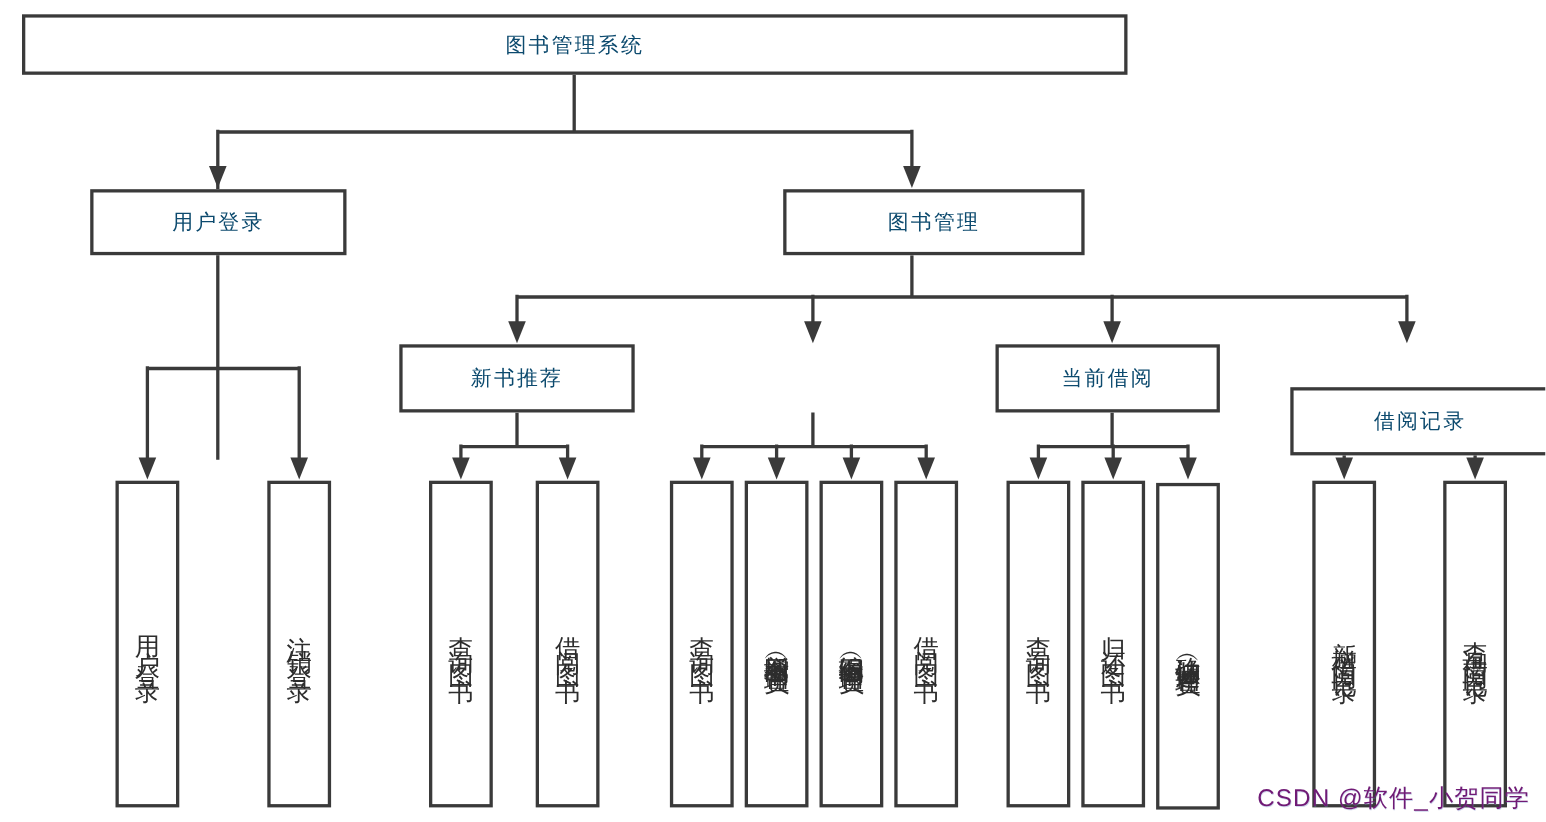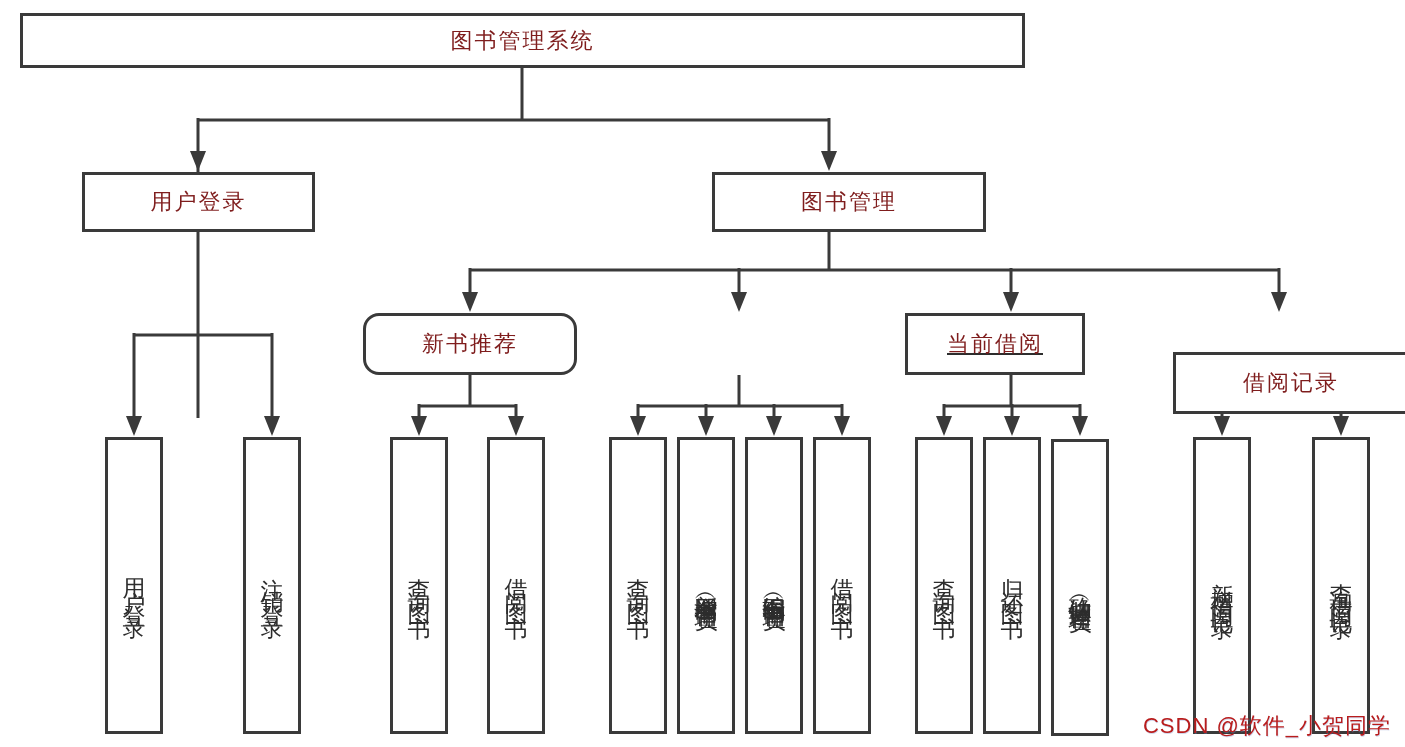--- a/index.html
+++ b/index.html
@@ -22,42 +22,42 @@
     background: #ffffff;
     border: 3px solid #3a3a3a;
     box-sizing: border-box;
     display: flex;
     align-items: center;
     justify-content: center;
     z-index: 2;
     color: #2d2d2d;
   }
   .hlabel {
-    font-size: 22px;
+    font-size: 19px;
     letter-spacing: 2px;
     white-space: nowrap;
-    color: #7f1d1d;
+    color: #0c4a6e;
   }
   .vlabel {
     writing-mode: vertical-rl;
     text-orientation: mixed;
     font-size: 23px;
     color: #2d2d2d;
     line-height: 1;
     white-space: nowrap;
   }
   .sp-wide  { letter-spacing: 13px; }
   .sp-mid   { letter-spacing: 7px; }
   .sp-tight { letter-spacing: 2px; }
   #watermark {
     position: absolute;
     top: 711px;
     right: 14px;
     font-size: 22px;
-    color: #b91c1c;
+    color: #701a75;
     z-index: 5;
     letter-spacing: 1px;
     text-shadow: 0.5px 0.5px 0 rgba(120,140,200,0.35);
     white-space: nowrap;
   }
 </style>
 </head>
 <body>
 
 <div id="canvas">
@@ -98,24 +98,24 @@
     <span class="hlabel">图书管理系统</span>
   </div>
 
   <div class="box" style="left:82px; top:172px; width:233px; height:60px;">
     <span class="hlabel">用户登录</span>
   </div>
   <div class="box" style="left:712px; top:172px; width:274px; height:60px;">
     <span class="hlabel">图书管理</span>
   </div>
 
-  <div class="box" style="left:363px; top:313px; width:214px; height:62px;border-radius:16px;">
+  <div class="box" style="left:363px; top:313px; width:214px; height:62px;">
     <span class="hlabel">新书推荐</span>
   </div>
-  <div class="box" style="left:905px; top:313px; width:180px; height:62px;text-decoration:underline;">
+  <div class="box" style="left:905px; top:313px; width:204px; height:62px;">
     <span class="hlabel">当前借阅</span>
   </div>
   <div class="box" style="left:1173px; top:313px; width:236px; height:62px;margin-top:39px;">
     <span class="hlabel">借阅记录</span>
   </div>
 
   <div class="box" style="left:105px; top:437px; width:58px; height:297px;">
     <span class="vlabel sp-wide">用户登录</span>
   </div>
   <div class="box" style="left:243px; top:437px; width:58px; height:297px;">

